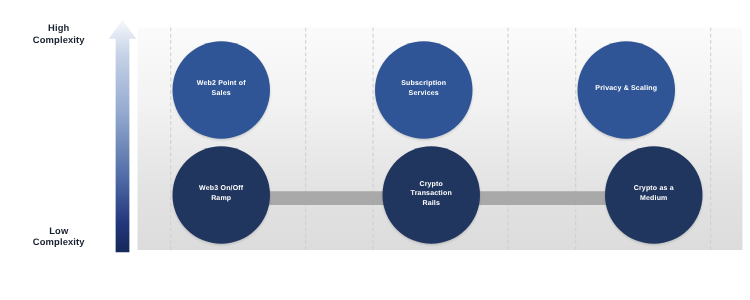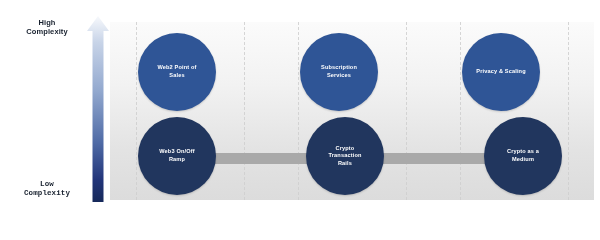--- a/index.html
+++ b/index.html
@@ -29,21 +29,21 @@
     width: 74px;
     text-align: center;
     font-size: 7.5px;
     font-weight: bold;
     line-height: 1.25;
     color: #17202e;
     letter-spacing: 0.1px;
     white-space: pre-line;
   }
   #axis-label-high { left: 6px; top: 18px; }
-  #axis-label-low  { left: 6px; top: 180px; font-family: Liberation Mono, monospace; }
+  #axis-label-low  { left: 6px; top: 180px; }
 
   .axis-arrow {
     position: absolute;
     left: 82px;
     top: 16px;
     width: 24px;
     height: 186px;
   }
 
   

